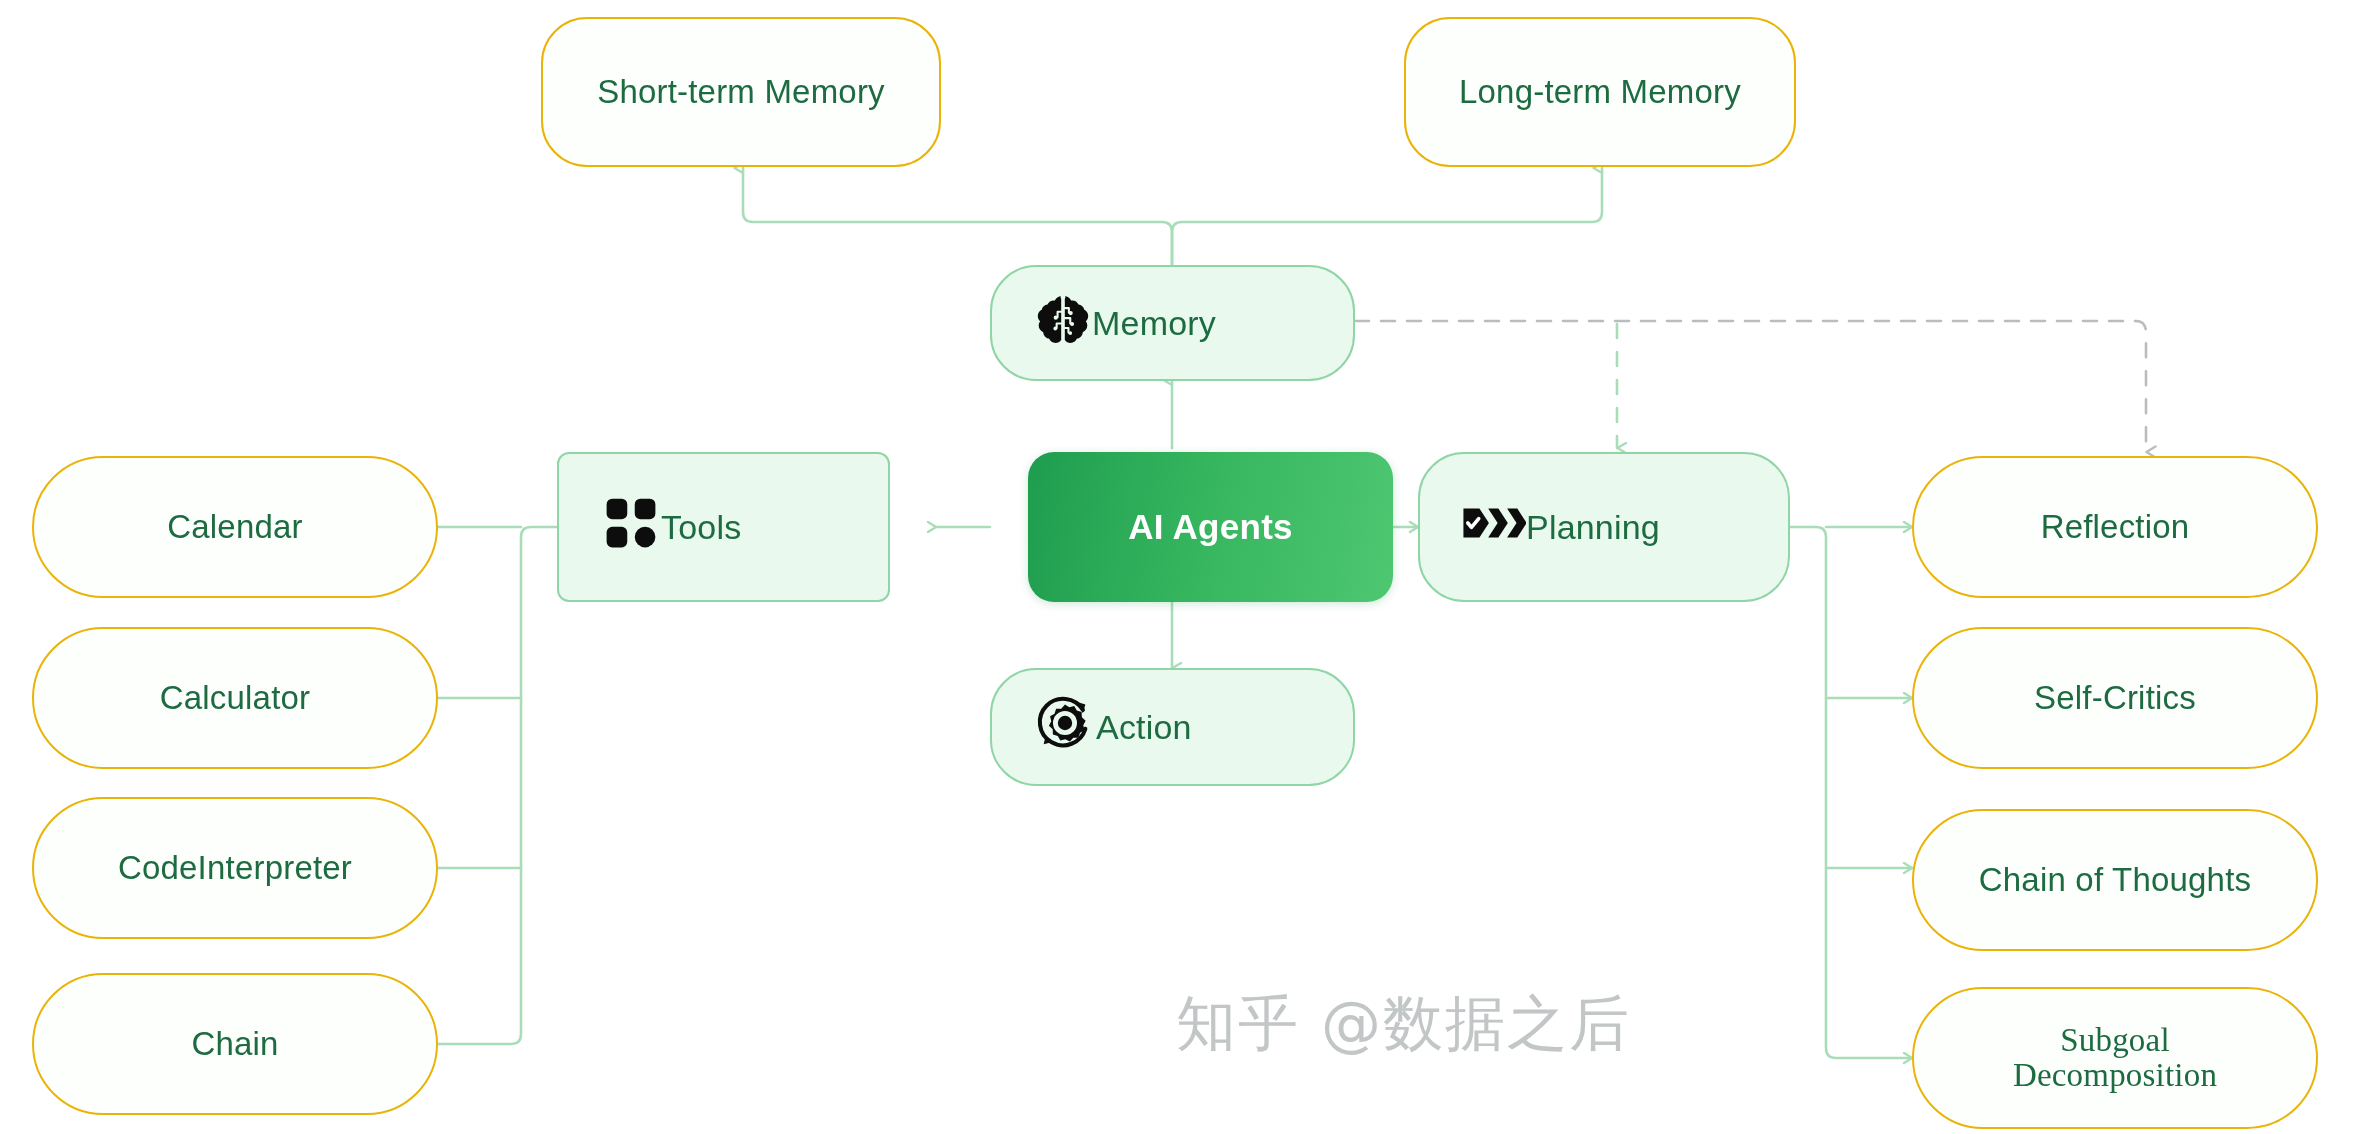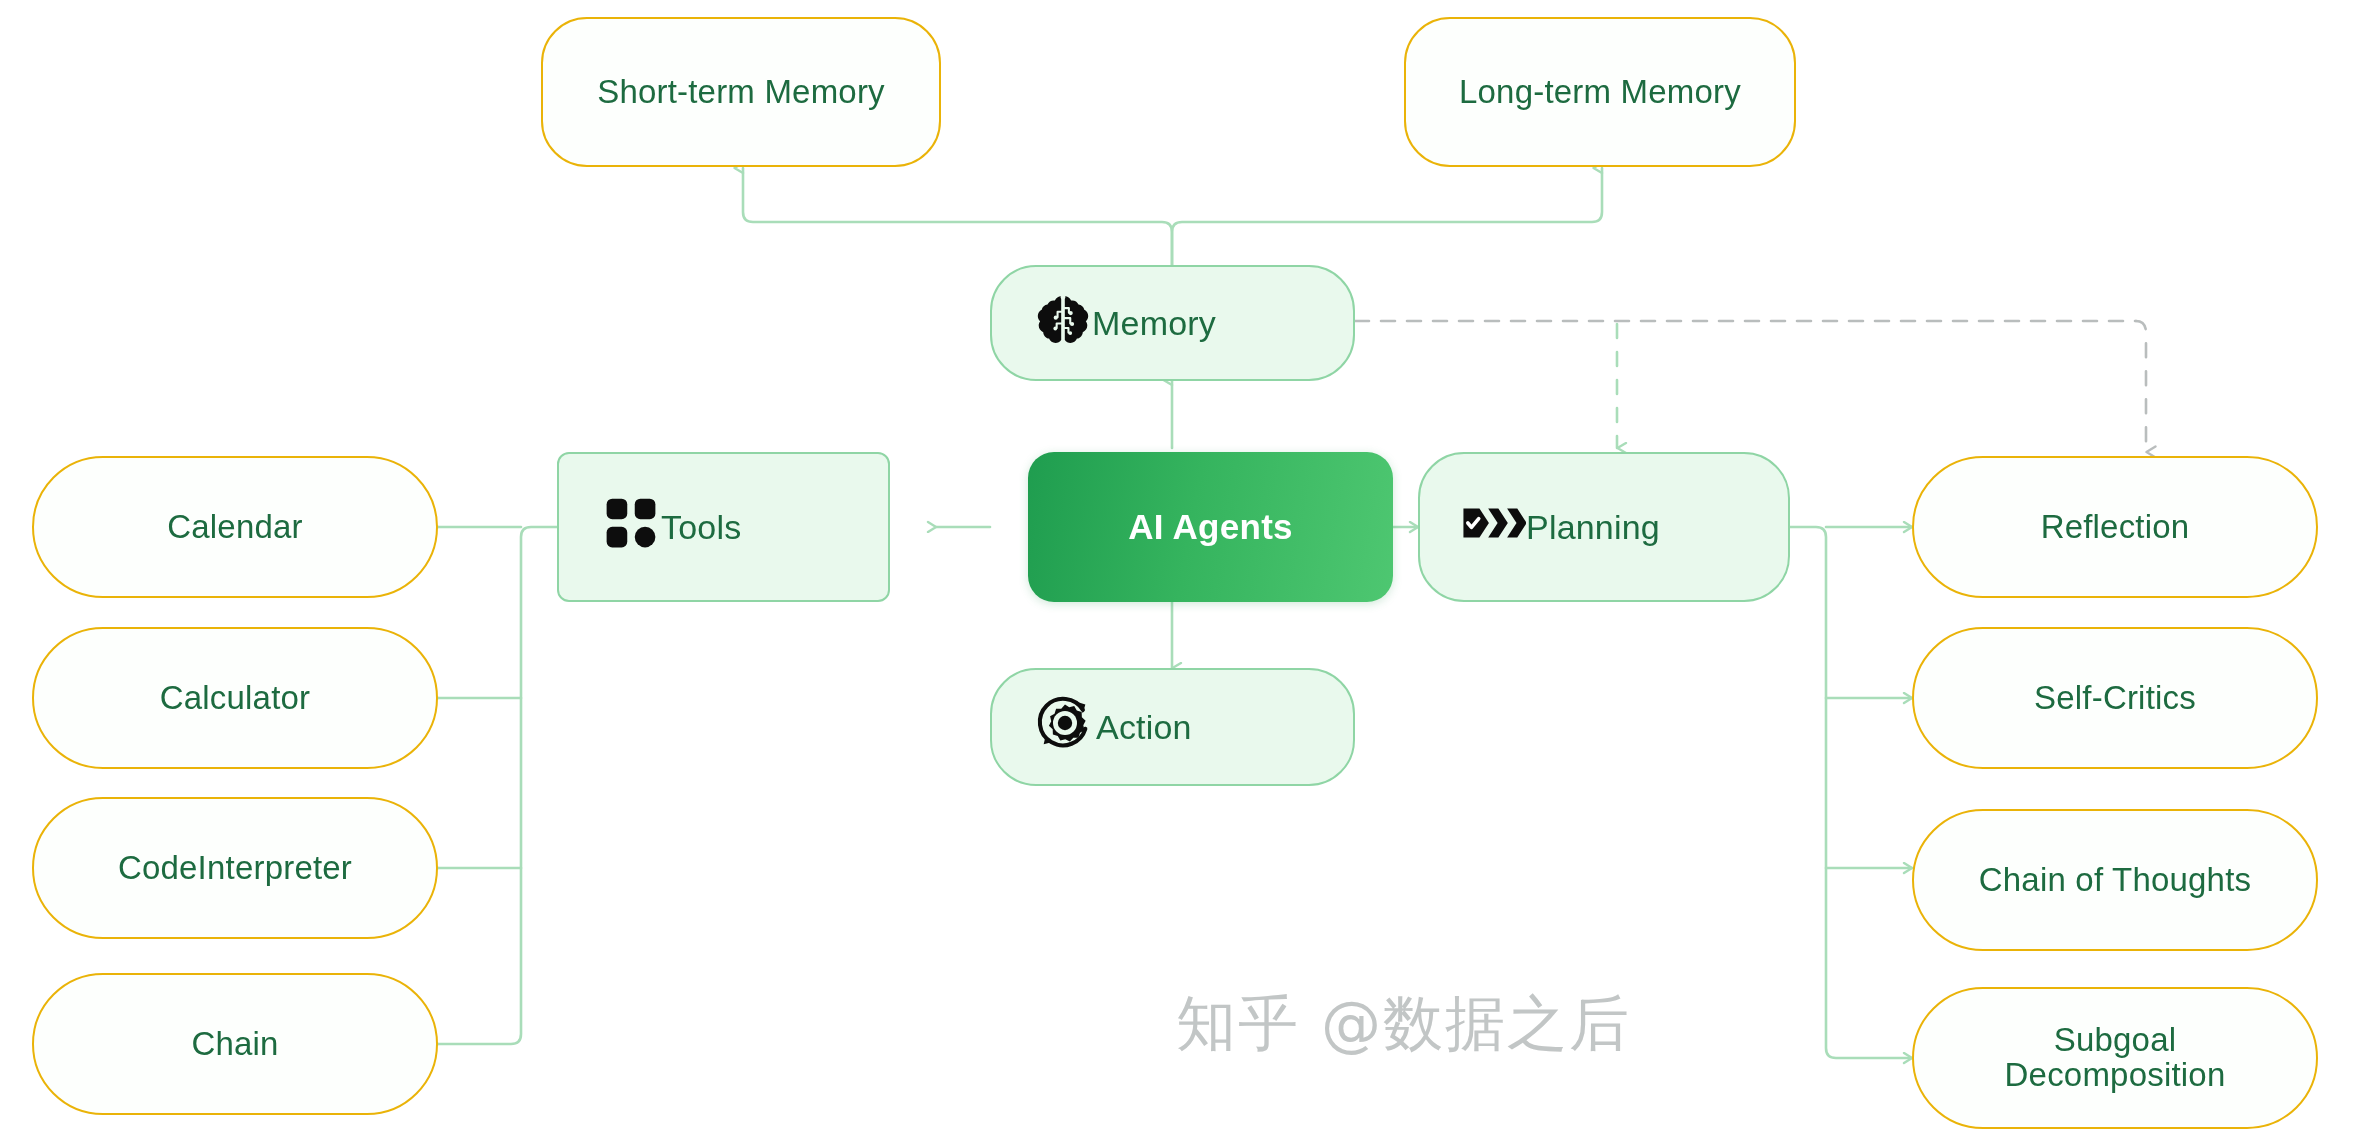--- a/index.html
+++ b/index.html
@@ -217,20 +217,20 @@
 
   <div class="node leaf" style="left:1912px;top:627px;width:406px;height:142px;">
     <span>Self-Critics</span>
   </div>
   <div class="node leaf" style="left:1912px;top:456px;width:406px;height:142px;">
     <span>Reflection</span>
   </div>
   <div class="node leaf" style="left:1912px;top:797px;width:406px;height:142px;margin-top:12px;">
     <span>Chain of Thoughts</span>
   </div>
-  <div class="node leaf twoline" style="left:1912px;top:987px;width:406px;height:142px;">
+  <div class="node leaf twoline" style="left:1912px;top:987px;width:406px;height:142px;font-family:Liberation Serif, serif;">
     <span class="l1">Subgoal</span>
     <span class="l2">Decomposition</span>
   </div>
 
   <div id="watermark">知乎 @数据之后</div>
 
 </div>
 
 </body></html>

